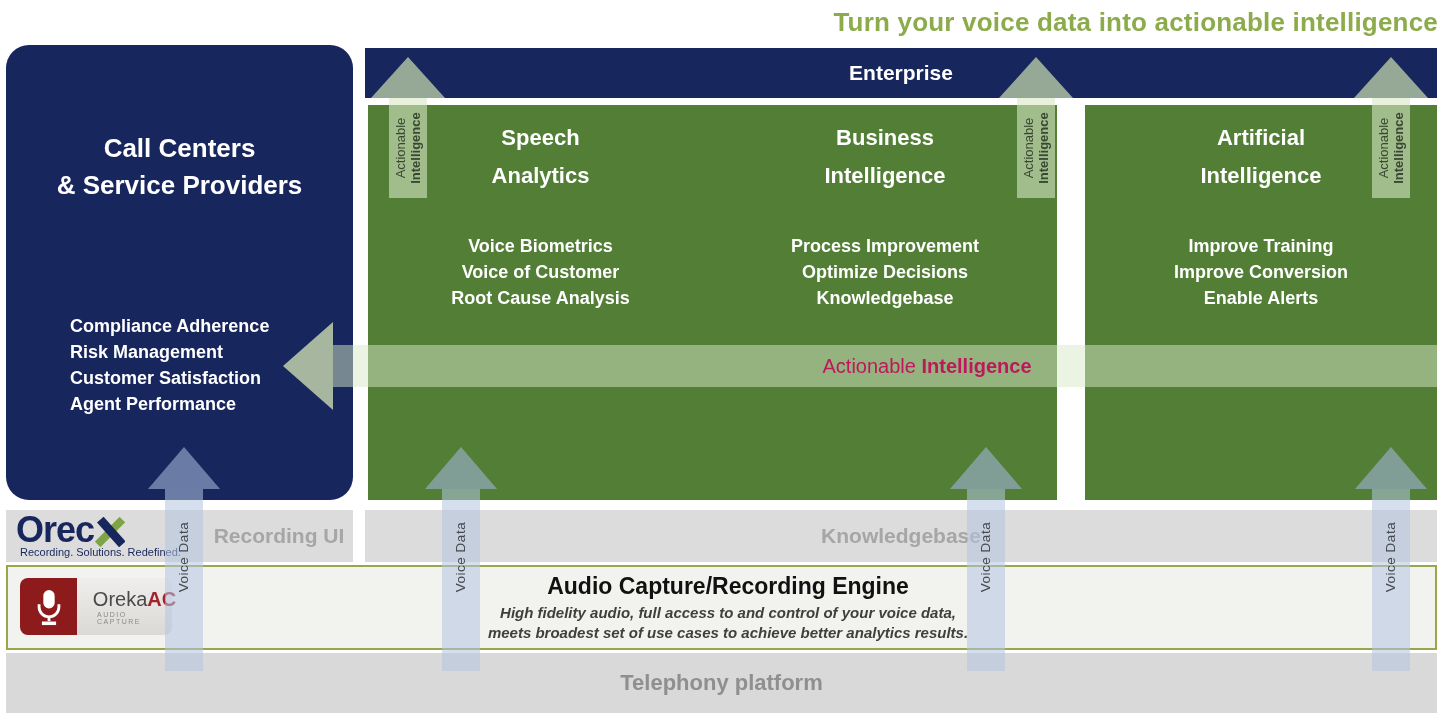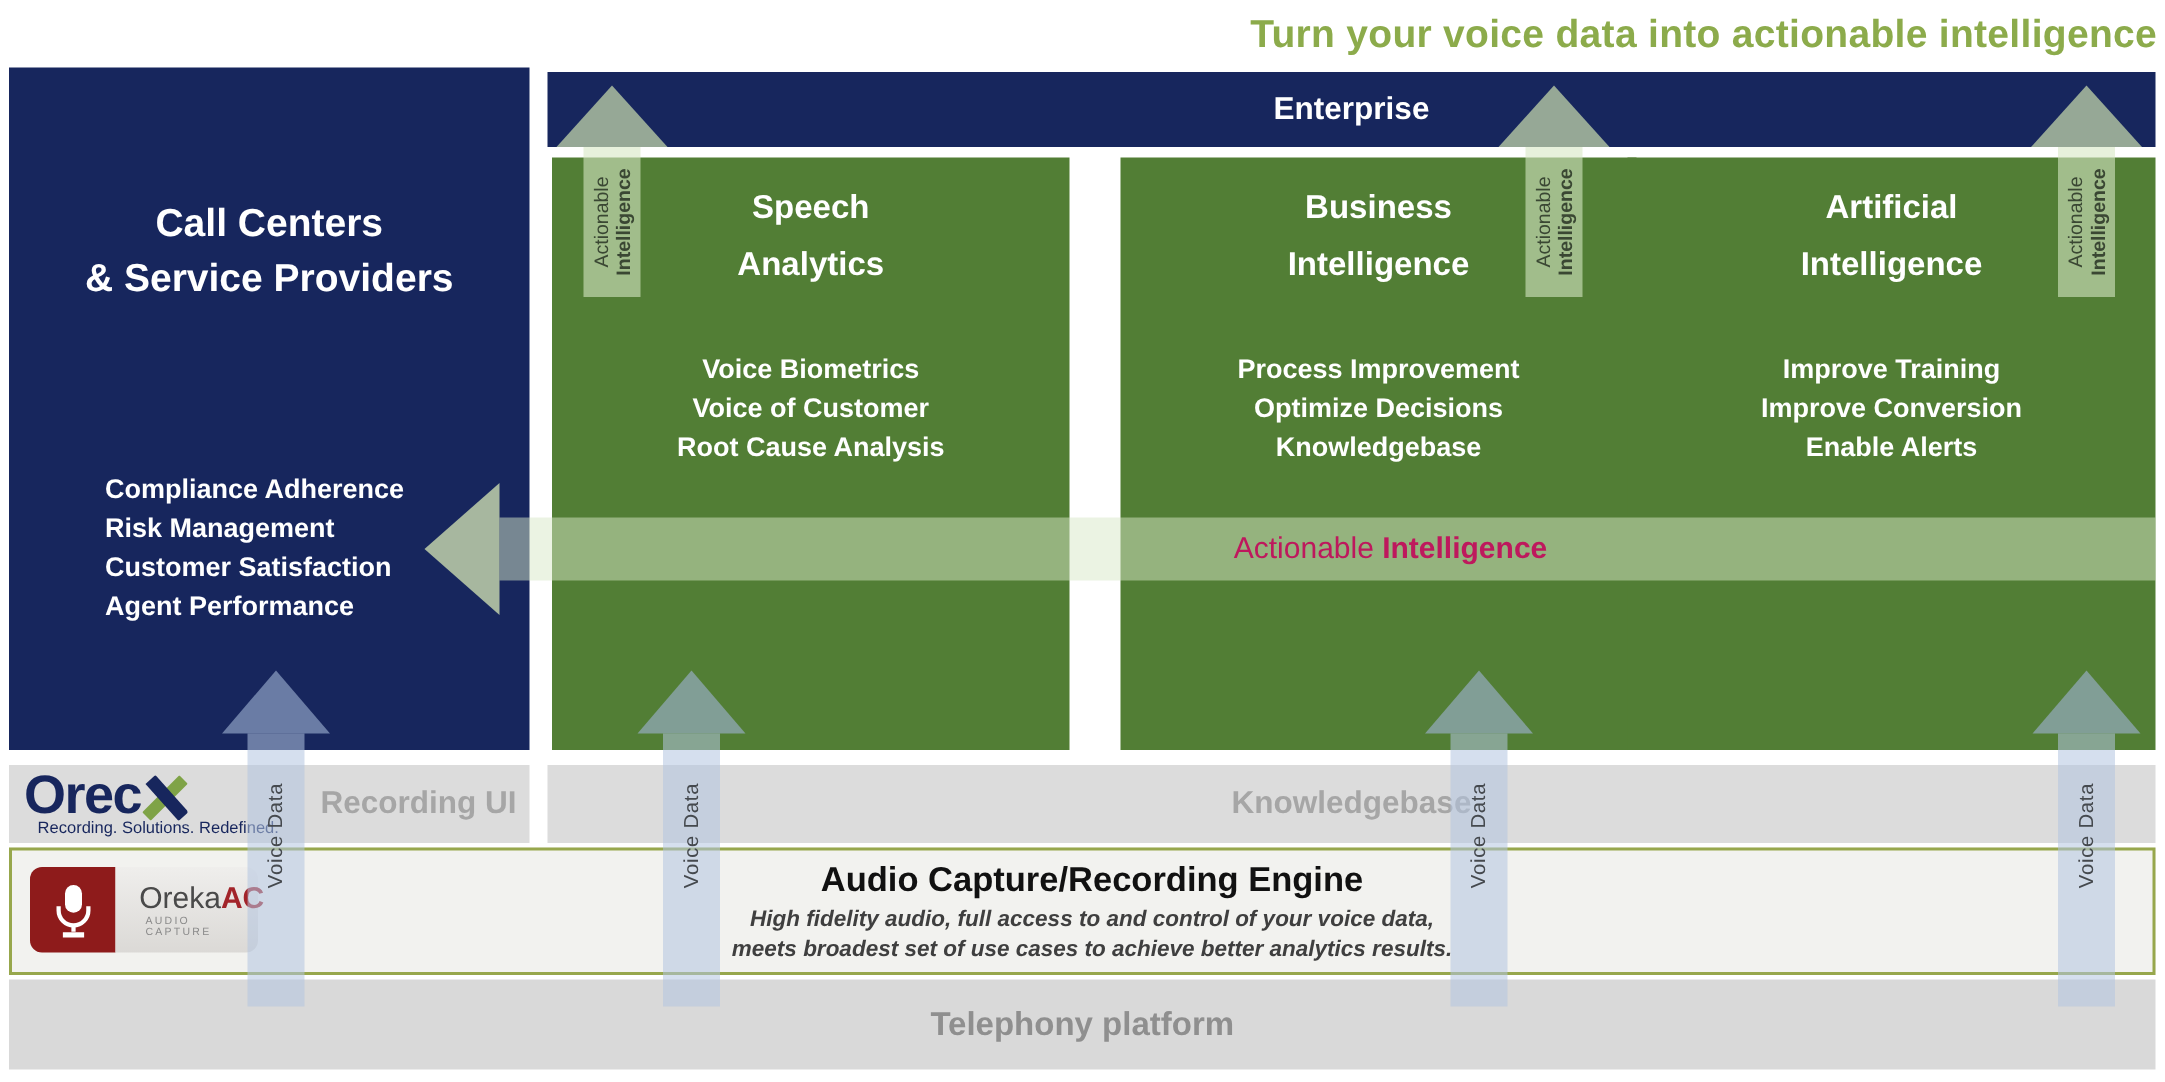--- a/index.html
+++ b/index.html
@@ -6,21 +6,21 @@
   html,body { background:#ffffff; }
   body { font-family:"Liberation Sans", sans-serif; }
   #canvas { position:relative; width:1443px; height:721px; background:#ffffff; overflow:hidden; }
 
   .abs { position:absolute; }
 
   
   #headline { top:7px; right:5px; font-size:26px; font-weight:600; color:#8cab4b; letter-spacing:0.2px; }
 
   
-  #call-centers { left:6px; top:45px; width:347px; height:455px; background:#17265d; z-index:1; }
+  #call-centers { left:6px; top:45px; width:347px; height:455px; background:#17265d; z-index:1;border-radius:23px; }
   #cc-title { top:85px; left:0; width:100%; text-align:center; color:#fff; font-size:26px; font-weight:bold; line-height:37px; }
   #cc-items { top:268px; left:64px; color:#fff; font-size:18px; font-weight:bold; line-height:26px; }
 
   #enterprise-bar { left:365px; top:48px; width:1072px; height:50px; background:#17265d; z-index:1;
                     display:flex; align-items:center; justify-content:center; }
   #enterprise-bar .lbl { color:#fff; font-size:21px; font-weight:bold; }
 
   
   .pillar { top:105px; height:395px; background:#527e35; z-index:1; }
   .pillar-title { margin-top:14px; text-align:center; color:#fff; font-size:22px; font-weight:bold; line-height:38px; }
@@ -55,21 +55,21 @@
   #recording-label { left:198px; top:0; width:150px; height:52px; line-height:52px; text-align:center;
                      color:#a6a6a6; font-size:21px; font-weight:bold; }
   #transcription-bar { left:365px; top:510px; width:1072px; height:52px; background:#dcdcdc; z-index:1;
                        display:flex; align-items:center; justify-content:center; }
   #transcription-bar .lbl { color:#a6a6a6; font-size:21px; font-weight:bold; }
   #telephony-bar { left:6px; top:653px; width:1431px; height:60px; background:#d9d9d9; z-index:1;
                    display:flex; align-items:center; justify-content:center; }
   #telephony-bar .lbl { color:#8f8f8f; font-size:22px; font-weight:bold; }
 
   
-  #orecx { left:10px; top:1px; width:175px; height:52px;text-align:center; }
+  #orecx { left:10px; top:1px; width:175px; height:52px; }
   #orecx-row { display:flex; align-items:flex-start; }
   #orecx-name { font-size:36px; font-weight:600; color:#17265d; letter-spacing:-1px; line-height:38px; }
   #orecx-x { width:30px; height:30px; margin-top:6px; margin-left:1px; }
   #orecx-tagline { font-size:11px; font-weight:normal; color:#17265d; margin-top:-3px; margin-left:4px; }
 
   
   #engine-box { left:6px; top:565px; width:1431px; height:85px; background:#f2f2ef; border:2px solid #97a74c; z-index:1; }
   #engine-text { left:300px; top:6px; width:840px; text-align:center; }
   #engine-title { font-size:23px; font-weight:bold; color:#111; }
   #engine-desc { margin-top:3px; font-size:15px; font-weight:bold; color:#3f3f3f; line-height:20px;font-style:italic; }
@@ -113,21 +113,21 @@
       <span style="display:block">Speech</span>
       <span style="display:block">Analytics</span>
     </div>
     <div class="pillar-items">
       <div>Voice Biometrics</div>
       <div>Voice of Customer</div>
       <div>Root Cause Analysis</div>
     </div>
   </div>
 
-  <div class="pillar abs" style="left:747px;width:344px">
+  <div class="pillar abs" style="left:713px;width:344px">
     <div class="pillar-title">
       <span style="display:block">Business</span>
       <span style="display:block">Intelligence</span>
     </div>
     <div class="pillar-items">
       <div>Process Improvement</div>
       <div>Optimize Decisions</div>
       <div>Knowledgebase</div>
     </div>
   </div>

